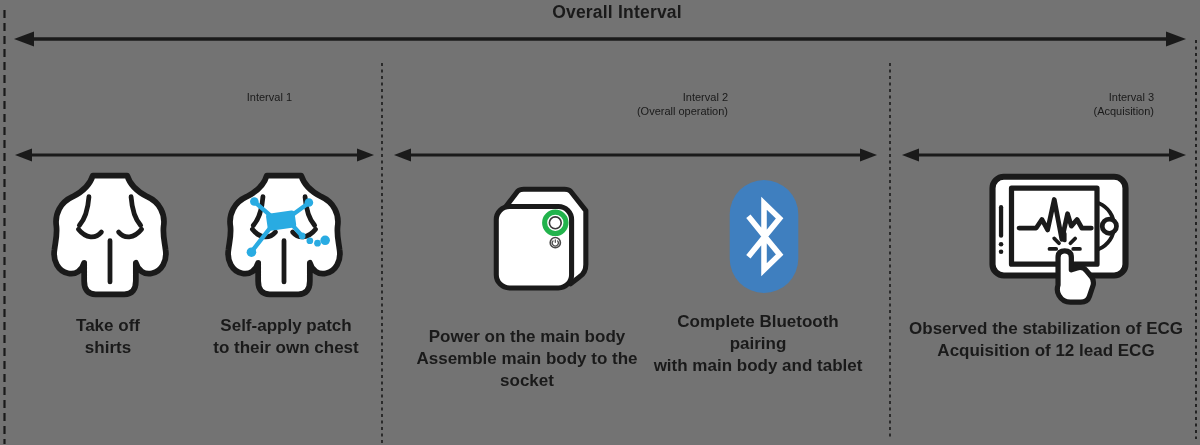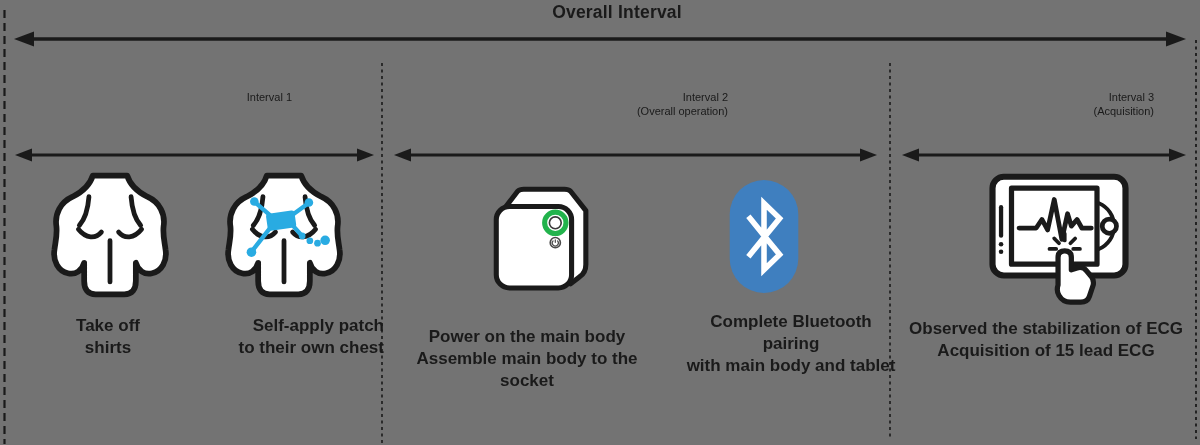--- a/index.html
+++ b/index.html
@@ -129,24 +129,24 @@
       <path d="M80,78 L75,73"></path>
       <path d="M86,75 L86,68"></path>
       <path d="M92,78 L97,73"></path>
       <path d="M95,84 L102,84"></path>
     </g>
     <path fill="#fff" stroke-width="5.5" d="M79,122 L79,93 Q79,86 86,86 Q93,86 93,93 L93,106 L99,104 Q105,102 109,107 L114,113 Q117,117 116,122 L112,134 Q110,140 103,140 L92,140 Q84,140 80,133 Q77,128 79,122 Z"></path>
   </svg>
 
   <div class="cap" style="left:38px;top:315px;width:140px;">Take off
 shirts</div>
-  <div class="cap" style="left:204px;top:315px;width:180px;text-align:right;">Self-apply patch
+  <div class="cap" style="left:196px;top:315px;width:180px;">Self-apply patch
 to their own chest</div>
   <div class="cap" style="left:397px;top:326px;width:260px;">Power on the main body
 Assemble main body to the
 socket</div>
-  <div class="cap" style="left:671px;top:311px;width:240px;">Complete Bluetooth
+  <div class="cap" style="left:638px;top:311px;width:240px;">Complete Bluetooth
 pairing
 with main body and tablet</div>
   <div class="cap" style="left:906px;top:318px;width:280px;">Observed the stabilization of ECG
-Acquisition of 15 lead ECG</div>
+Acquisition of 12 lead ECG</div>
 
 </div>
 
 </body></html>

